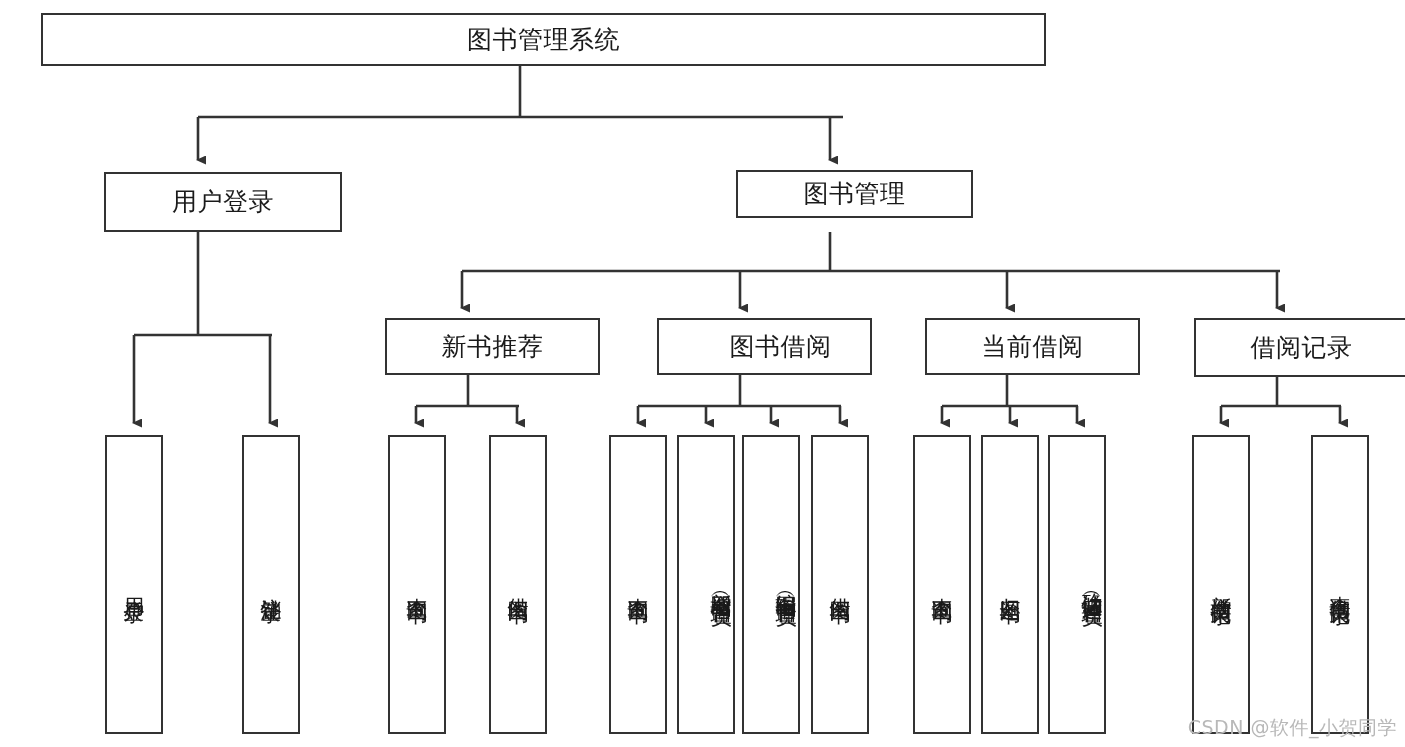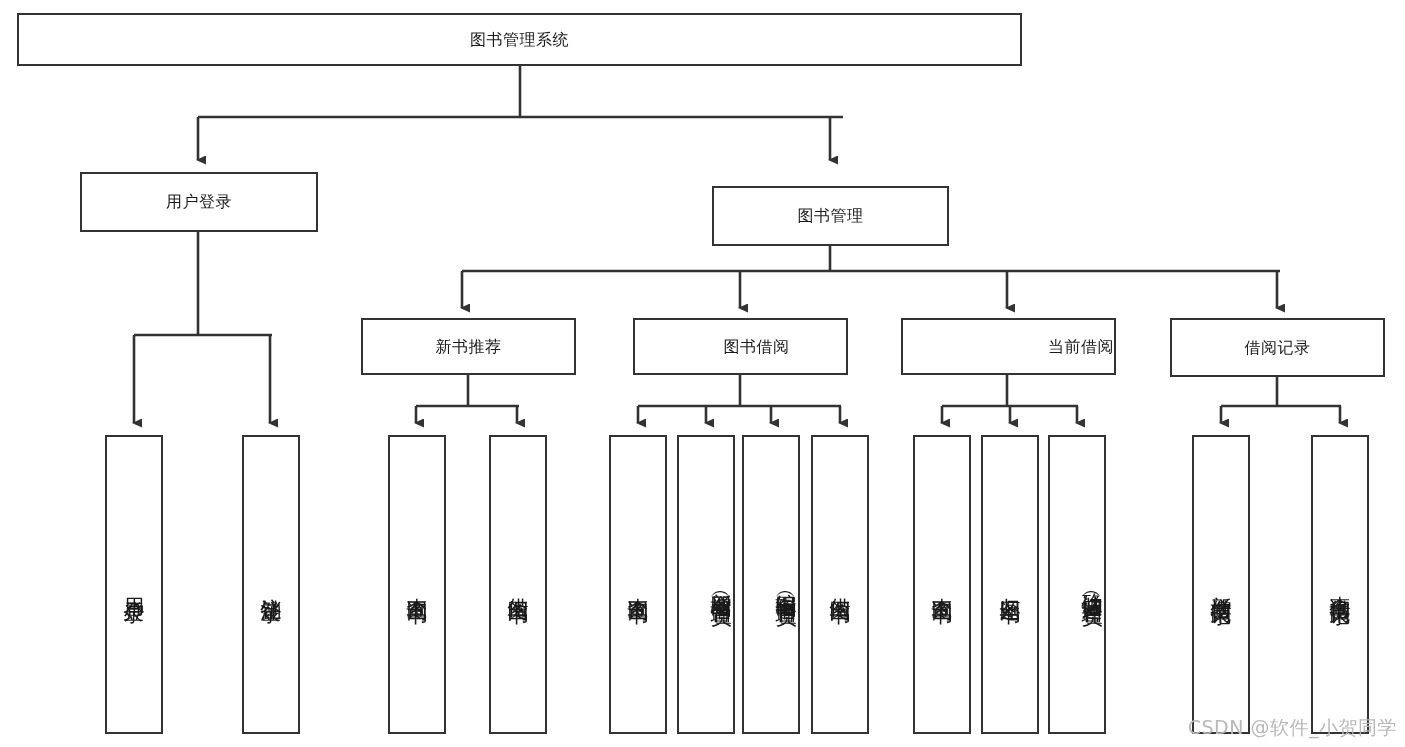--- a/index.html
+++ b/index.html
@@ -21,23 +21,24 @@
     position: absolute;
     box-sizing: border-box;
     border: 2px solid #333333;
     background: #ffffff;
     display: flex;
     align-items: center;
     justify-content: center;
     color: #1a1a1a;
   }
   .node.horiz {
-    font-size: 16px;
+    font-size: 25px;
     line-height: 1.2;
     letter-spacing: 0.5px;
+    margin-left: 24px;
   }
   .node.vert {
     writing-mode: vertical-rl;
     text-orientation: upright;
     font-size: 21px;
     line-height: 1.15;
     letter-spacing: 2px;
     padding: 6px 0;
   }
   .node.vert.topalign {
@@ -121,31 +122,31 @@
     </g>
   </svg>
 
   <div class="node horiz" style="left:17px; top:13px; width:1005px; height:53px;">
     <span class="txt">图书管理系统</span>
   </div>
 
   <div class="node horiz" style="left:80px; top:172px; width:238px; height:60px;">
     <span class="txt">用户登录</span>
   </div>
-  <div class="node horiz" style="left:712px; top:186px; width:237px; height:60px;">
+  <div class="node horiz" style="left:712px; top:170px; width:237px; height:48px;">
     <span class="txt">图书管理</span>
   </div>
 
   <div class="node horiz" style="left:361px; top:318px; width:215px; height:57px;">
     <span class="txt">新书推荐</span>
   </div>
   <div class="node horiz" style="left:633px; top:318px; width:215px; height:57px;padding-left:32px;">
     <span class="txt">图书借阅</span>
   </div>
-  <div class="node horiz" style="left:901px; top:318px; width:215px; height:57px;justify-content:flex-end;">
+  <div class="node horiz" style="left:901px; top:318px; width:215px; height:57px;">
     <span class="txt">当前借阅</span>
   </div>
   <div class="node horiz" style="left:1170px; top:318px; width:215px; height:59px;">
     <span class="txt">借阅记录</span>
   </div>
 
   <div class="node vert" style="left:105px; top:435px; width:58px; height:299px;">
     <span class="txt">用户登录</span>
   </div>
   <div class="node vert" style="left:242px; top:435px; width:58px; height:299px;">

